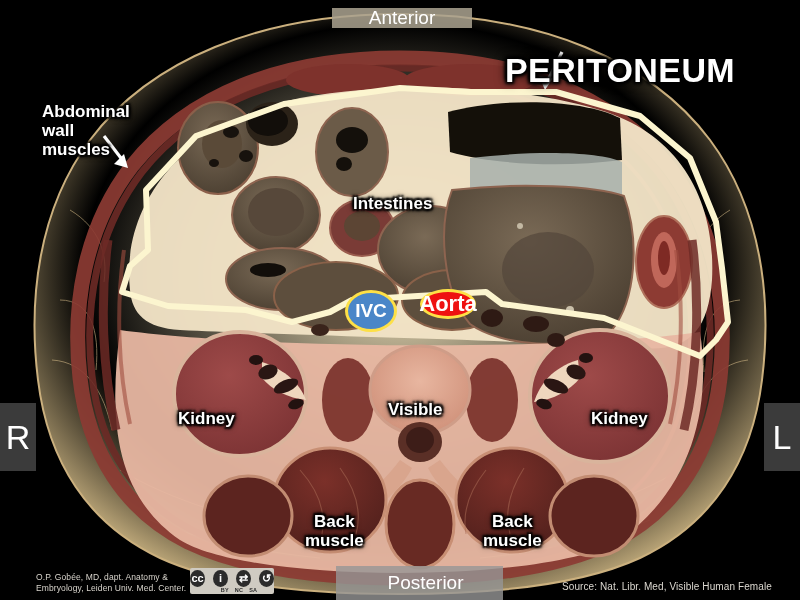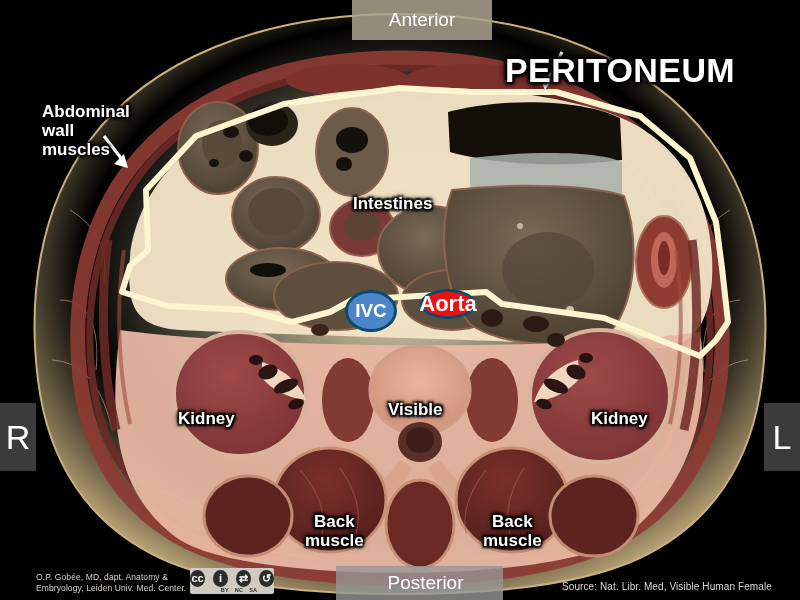--- a/index.html
+++ b/index.html
@@ -52,21 +52,21 @@
   
   .banner {
     position: absolute;
     background: rgba(170,162,143,0.86);
     color: #ffffff;
     font-size: 19px;
     display: flex;
     align-items: center;
     justify-content: center;
   }
-  #banner-anterior  { left: 332px; top: 0px;   width: 140px; height: 40px; margin-left: 20px; }
+  #banner-anterior  { left: 332px; top: 8px;   width: 140px; height: 20px; }
   #banner-posterior { left: 336px; top: 566px; width: 155px; height: 34px;
                       background: rgba(150,150,150,0.80); padding-left: 12px; }
 
   .sidetag {
     position: absolute;
     background: #3b3b3b;
     color: #ffffff;
     font-size: 34px;
     display: flex;
     align-items: center;
@@ -76,21 +76,21 @@
   #tag-left  { left: 764px; top: 403px; width: 36px; height: 68px; }
 
   
   .vessel {
     position: absolute;
     display: flex;
     align-items: center;
     justify-content: center;
     color: #ffffff;
     font-weight: bold;
-    border: 3px solid #0c4a6e;
+    border: 3px solid #fde047;
     box-sizing: border-box;
   }
   #badge-ivc {
     left: 345px; top: 290px; width: 52px; height: 42px;
     border-radius: 50%;
     background: #4a86c8;
     font-size: 19px;
   }
   #badge-aorta {
     left: 420px; top: 289px; width: 56px; height: 30px;

